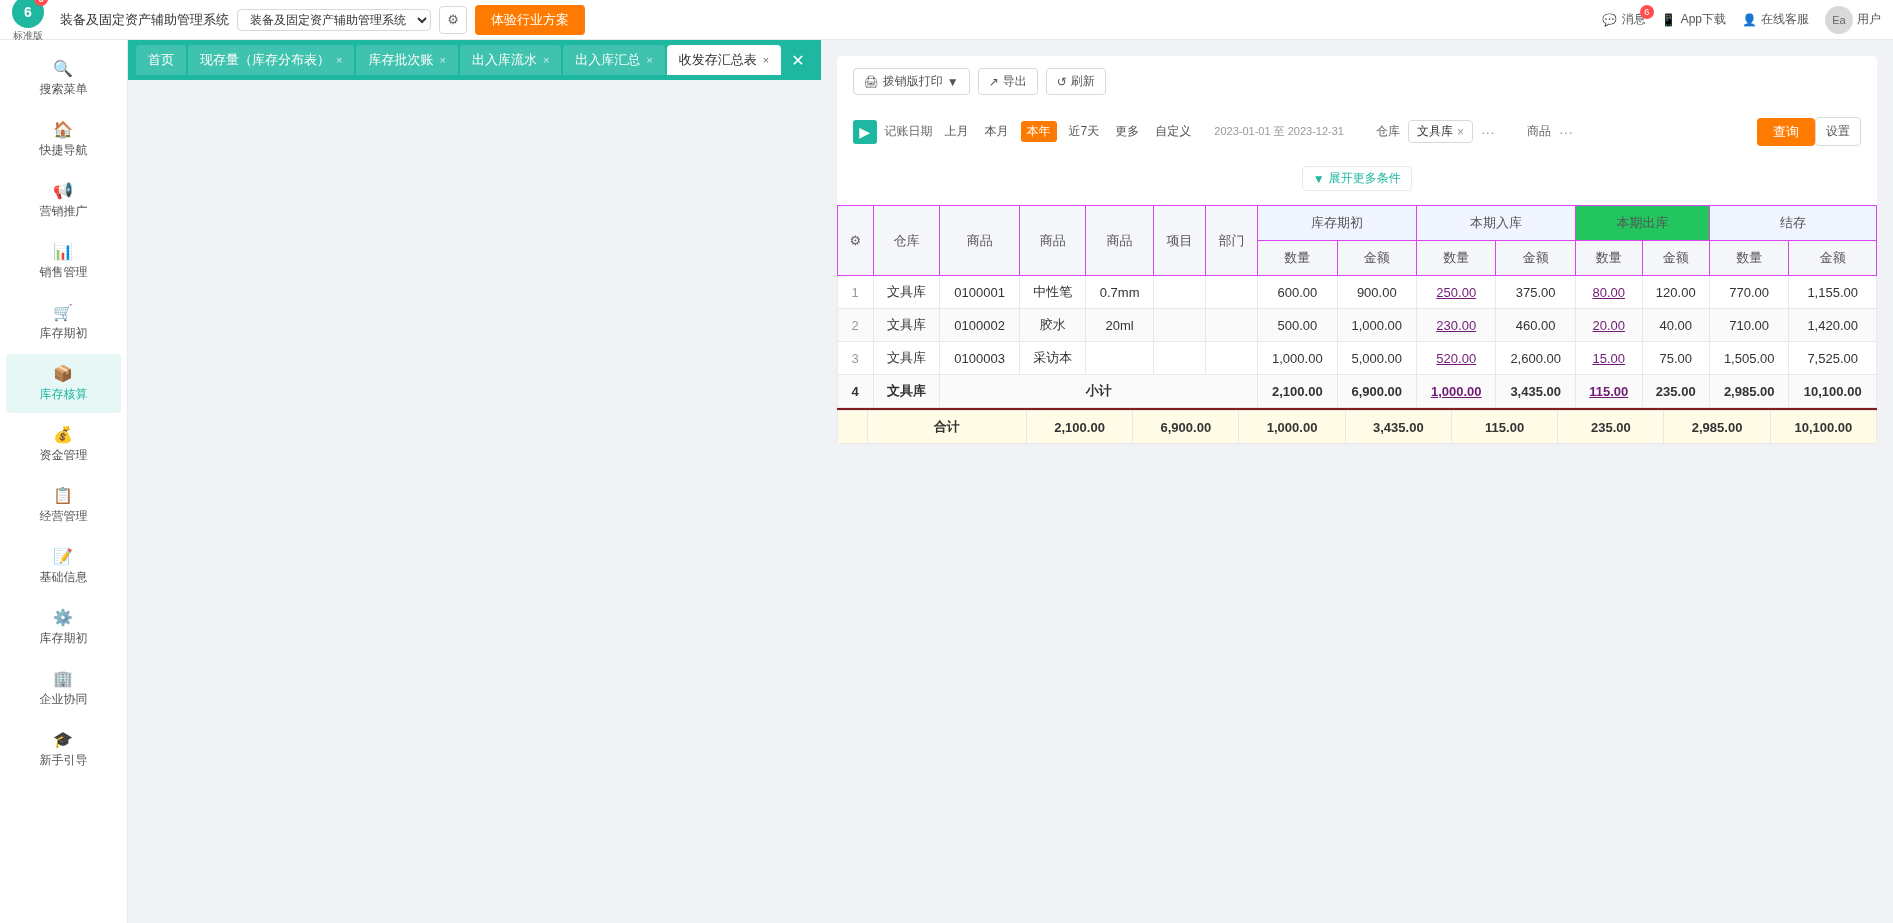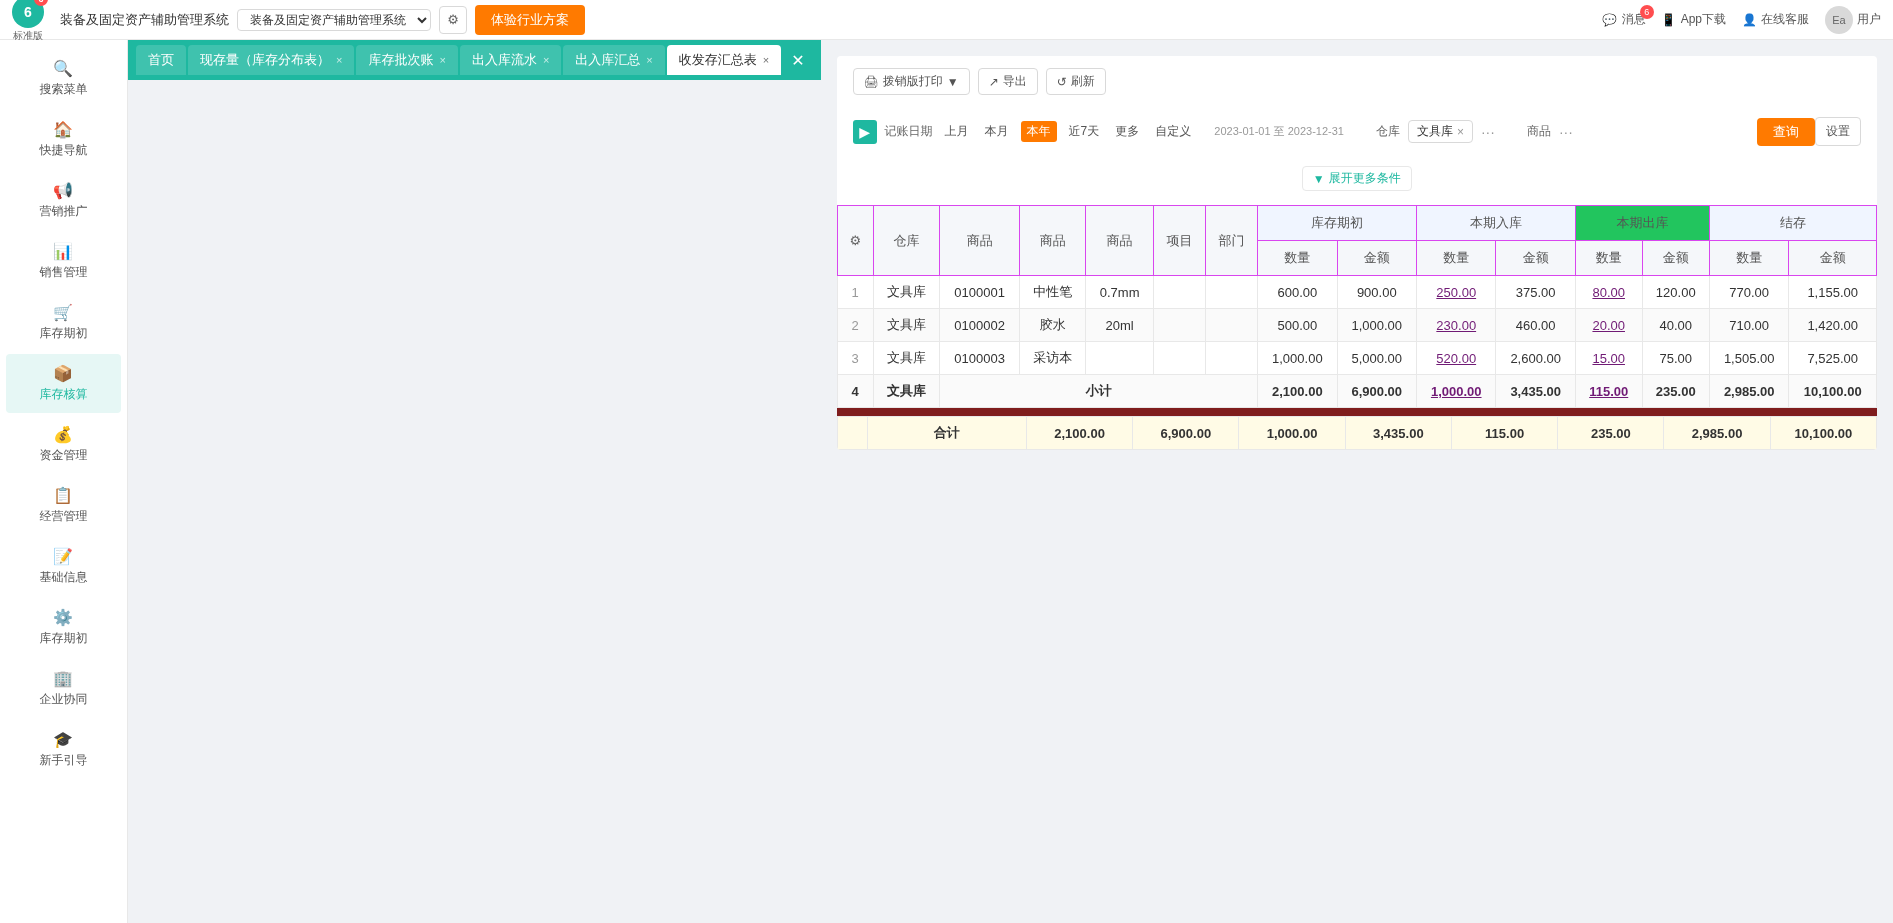--- a/index.html
+++ b/index.html
@@ -362,21 +362,21 @@
     <td class="link-text">1,000.00</td>
     <td>3,435.00</td>
     <td class="link-text">115.00</td>
     <td>235.00</td>
     <td>2,985.00</td>
     <td>10,100.00</td>
   </tr>
               </tbody>
           </table>
 
-          <div style="display:flex;align-items:center;background:#f5f5f5;border-top:8px solid #7f1d1d;padding:0;">
+          <div style="display:flex;align-items:center;background:#f5f5f5;border-top:2px solid #7f1d1d;padding:0;">
             <table style="width:100%;border-collapse:collapse;">
               <tbody>
                   <tr class="total-row">
                 <td style="width:30px;"></td>
                 <td style="min-width:120px;text-align:center;font-weight:bold;" colspan="6">合计</td>
                 <td style="min-width:80px;text-align:center;font-weight:bold;">2,100.00</td>
                 <td style="min-width:80px;text-align:center;font-weight:bold;">6,900.00</td>
                 <td style="min-width:80px;text-align:center;font-weight:bold;">1,000.00</td>
                 <td style="min-width:80px;text-align:center;font-weight:bold;">3,435.00</td>
                 <td style="min-width:80px;text-align:center;font-weight:bold;">115.00</td>

